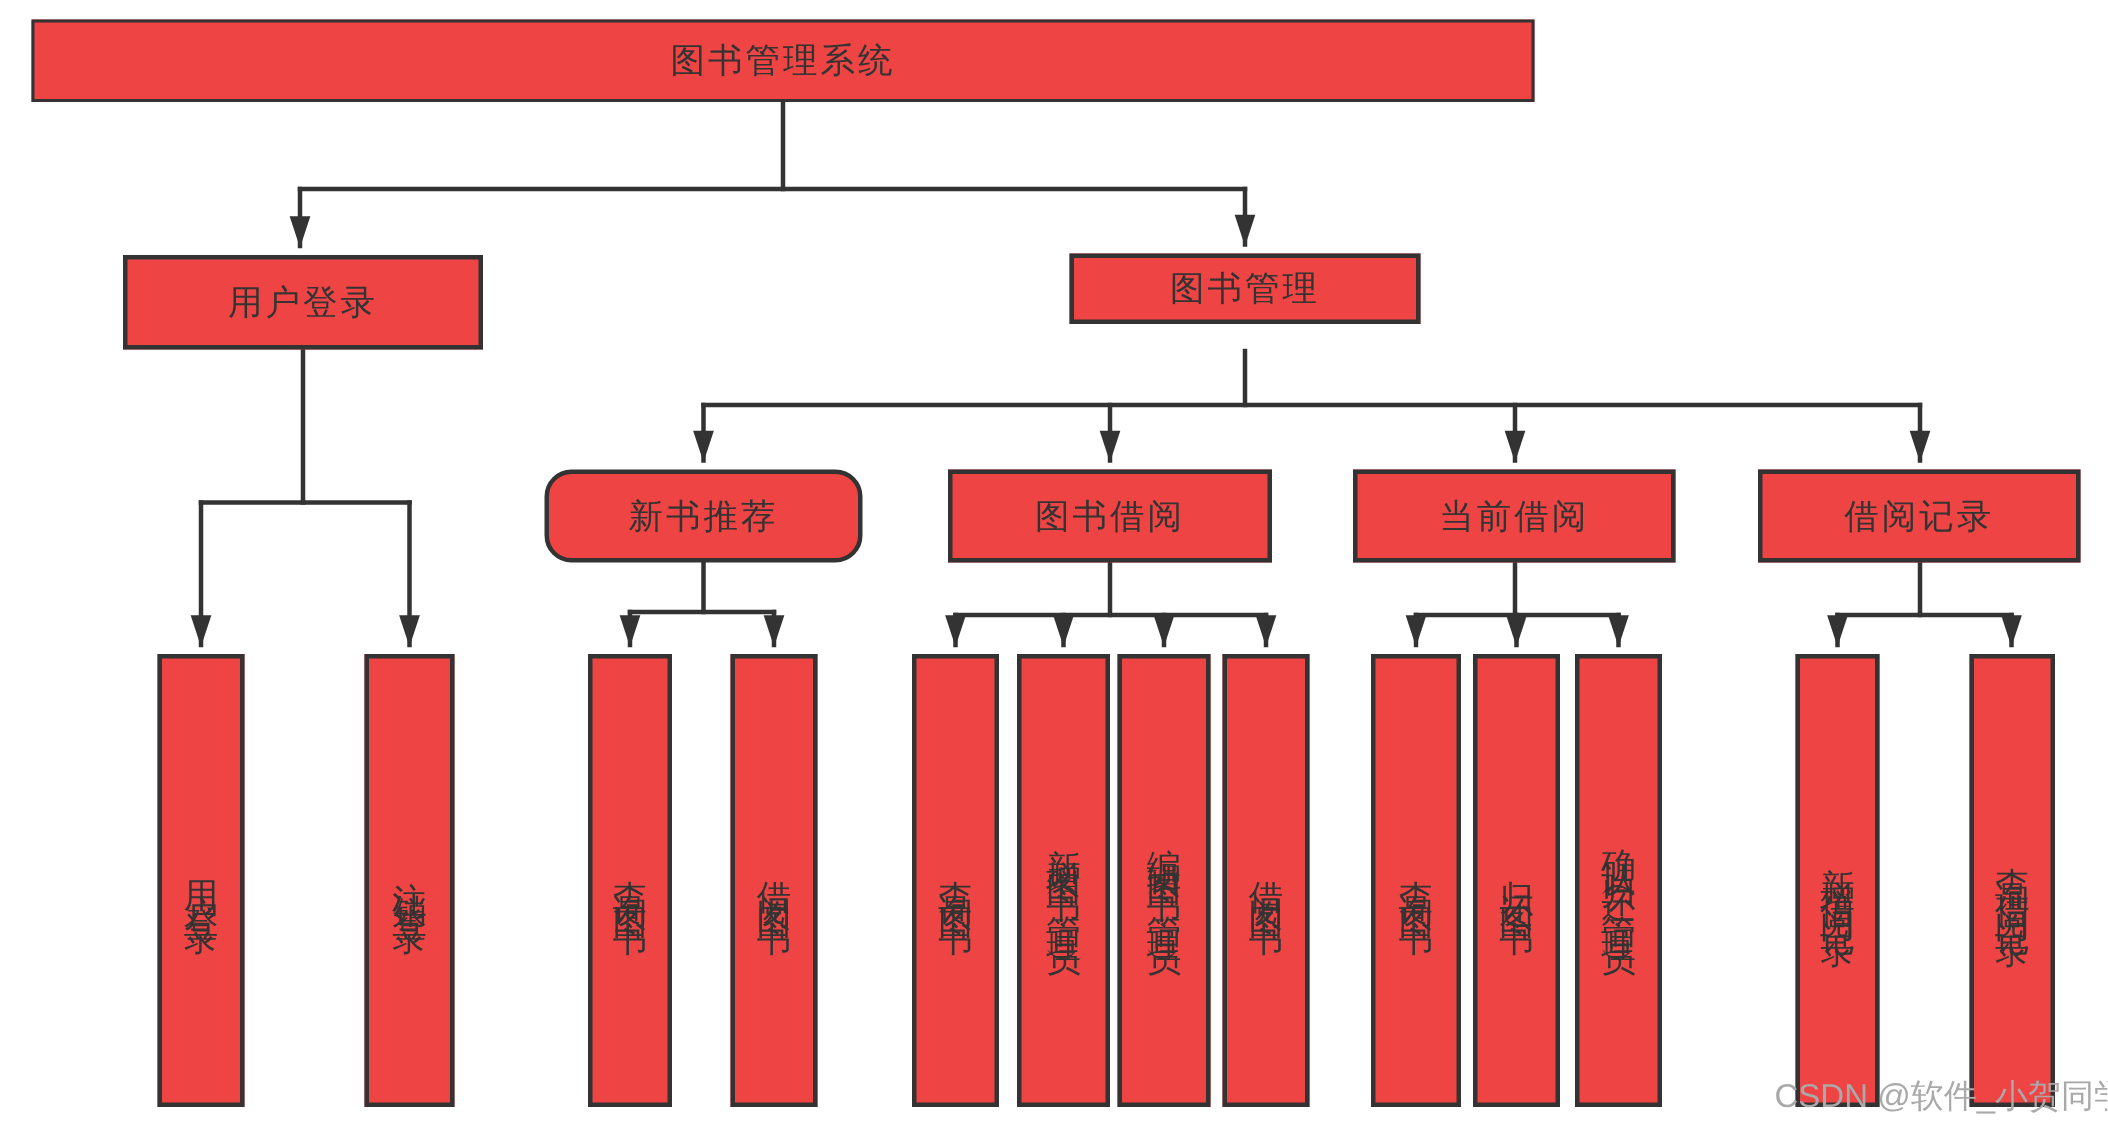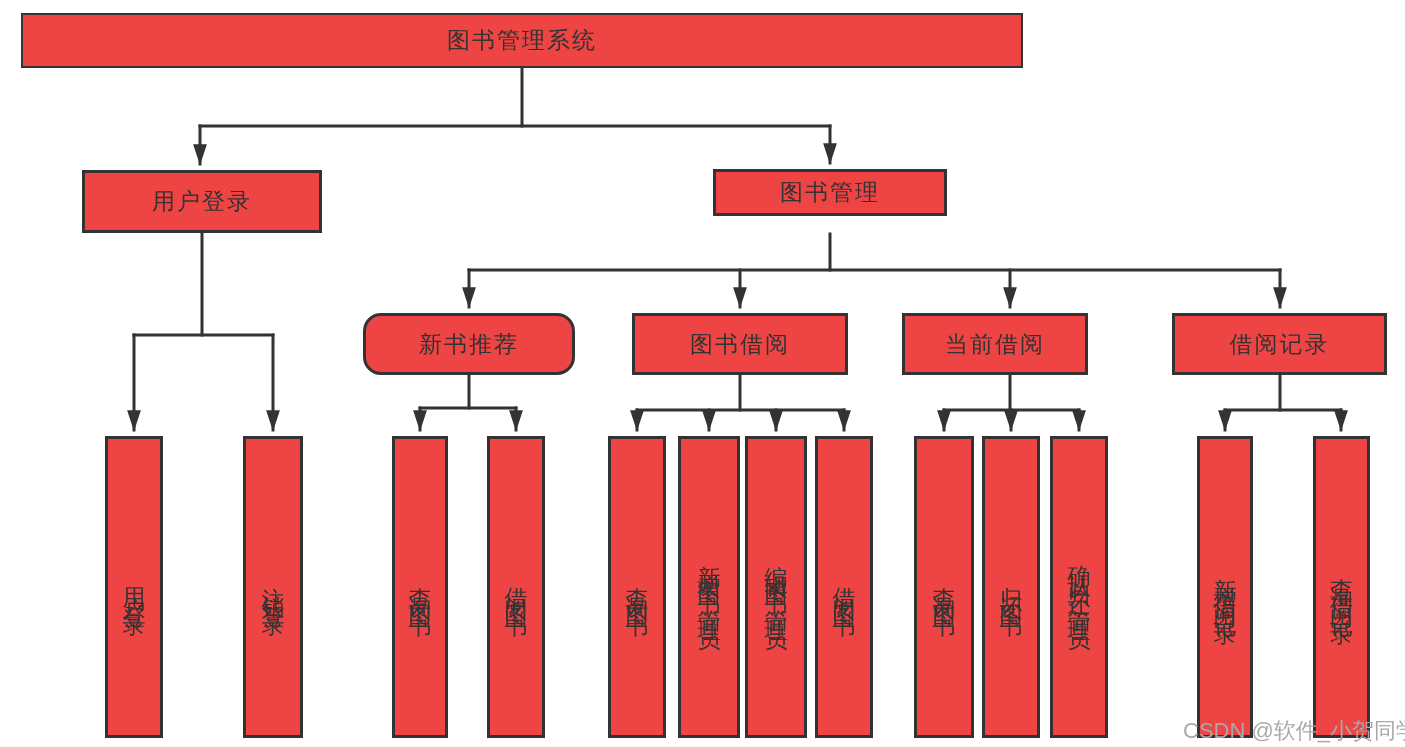--- a/index.html
+++ b/index.html
@@ -146,21 +146,21 @@
   <div class="box hbox" style="left:713px; top:169px; width:234px; height:47px;">
     <span>图书管理</span>
   </div>
 
   <div class="box hbox" style="left:363px; top:313px; width:212px; height:62px;border-radius:18px;">
     <span>新书推荐</span>
   </div>
   <div class="box hbox" style="left:632px; top:313px; width:216px; height:62px;">
     <span>图书借阅</span>
   </div>
-  <div class="box hbox" style="left:902px; top:313px; width:186px; height:62px;">
+  <div class="box hbox" style="left:902px; top:313px; width:215px; height:62px;">
     <span>当前借阅</span>
   </div>
   <div class="box hbox" style="left:1172px; top:313px; width:215px; height:62px;">
     <span>借阅记录</span>
   </div>
 
   <div class="box vbox" style="left:105px; top:436px; width:58px; height:302px;">
     <span class="vtext">用户登录</span>
   </div>
   <div class="box vbox" style="left:243px; top:436px; width:60px; height:302px;">

